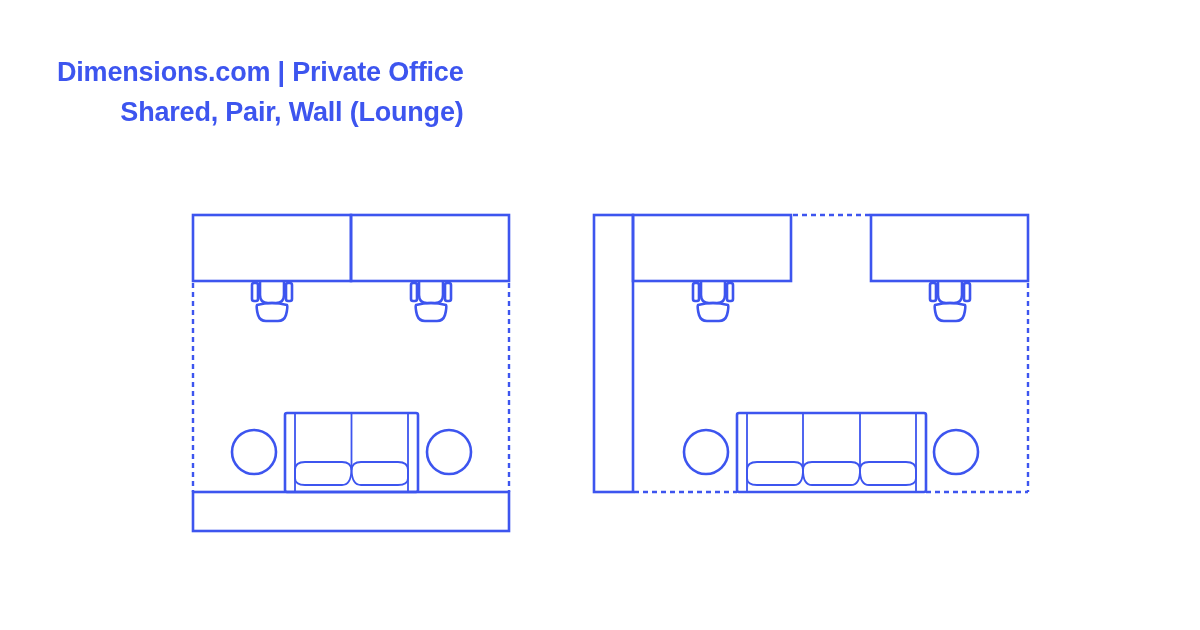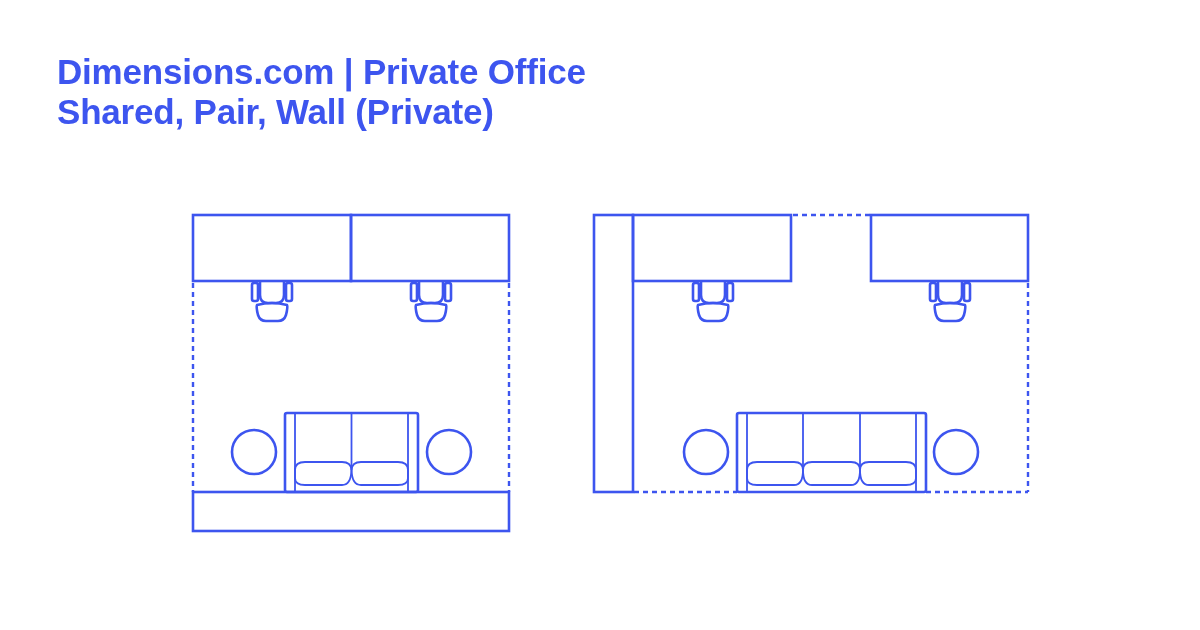--- a/index.html
+++ b/index.html
@@ -1,31 +1,31 @@
 <!DOCTYPE html>
 <html><head>
   <meta charset="utf-8">
   <style>
     html, body { margin: 0; padding: 0; background: #ffffff; }
     body { width: 1200px; height: 630px; position: relative; overflow: hidden; }
     .title {
       position: absolute; left: 57px; top: 52px;
       font-family: "Liberation Sans", "DejaVu Sans", sans-serif;
-      font-weight: bold; font-size: 35px; line-height: 40px;
-      color: #3d55ef; letter-spacing: -0.2px;
+      font-weight: bold; font-size: 27px; line-height: 40px;
+      color: #3d55ef; letter-spacing: -0.2px; text-align: right;
     }
     .title div { white-space: nowrap; }
     svg.plan { position: absolute; left: 0; top: 0; }
   </style>
 </head>
 <body>
 
 <div class="title">
   <div>Dimensions.com | Private Office</div>
-  <div>Shared, Pair, Wall (Private)</div>
+  <div>Shared, Pair, Wall (Lounge)</div>
 </div>
 
 <svg class="plan" width="1200" height="630" viewBox="0 0 1200 630">
   <defs>
 
     <g id="chair">
 
       <path d="M -12 0 L -12 14 Q -12 22 -4 22 L 4 22 Q 12 22 12 14 L 12 0" fill="none" stroke="#3d55ef" stroke-width="2.6" stroke-linejoin="round"></path>
 
       <rect x="-20" y="2" width="6" height="18" rx="2" fill="none" stroke="#3d55ef" stroke-width="2.6"></rect>

